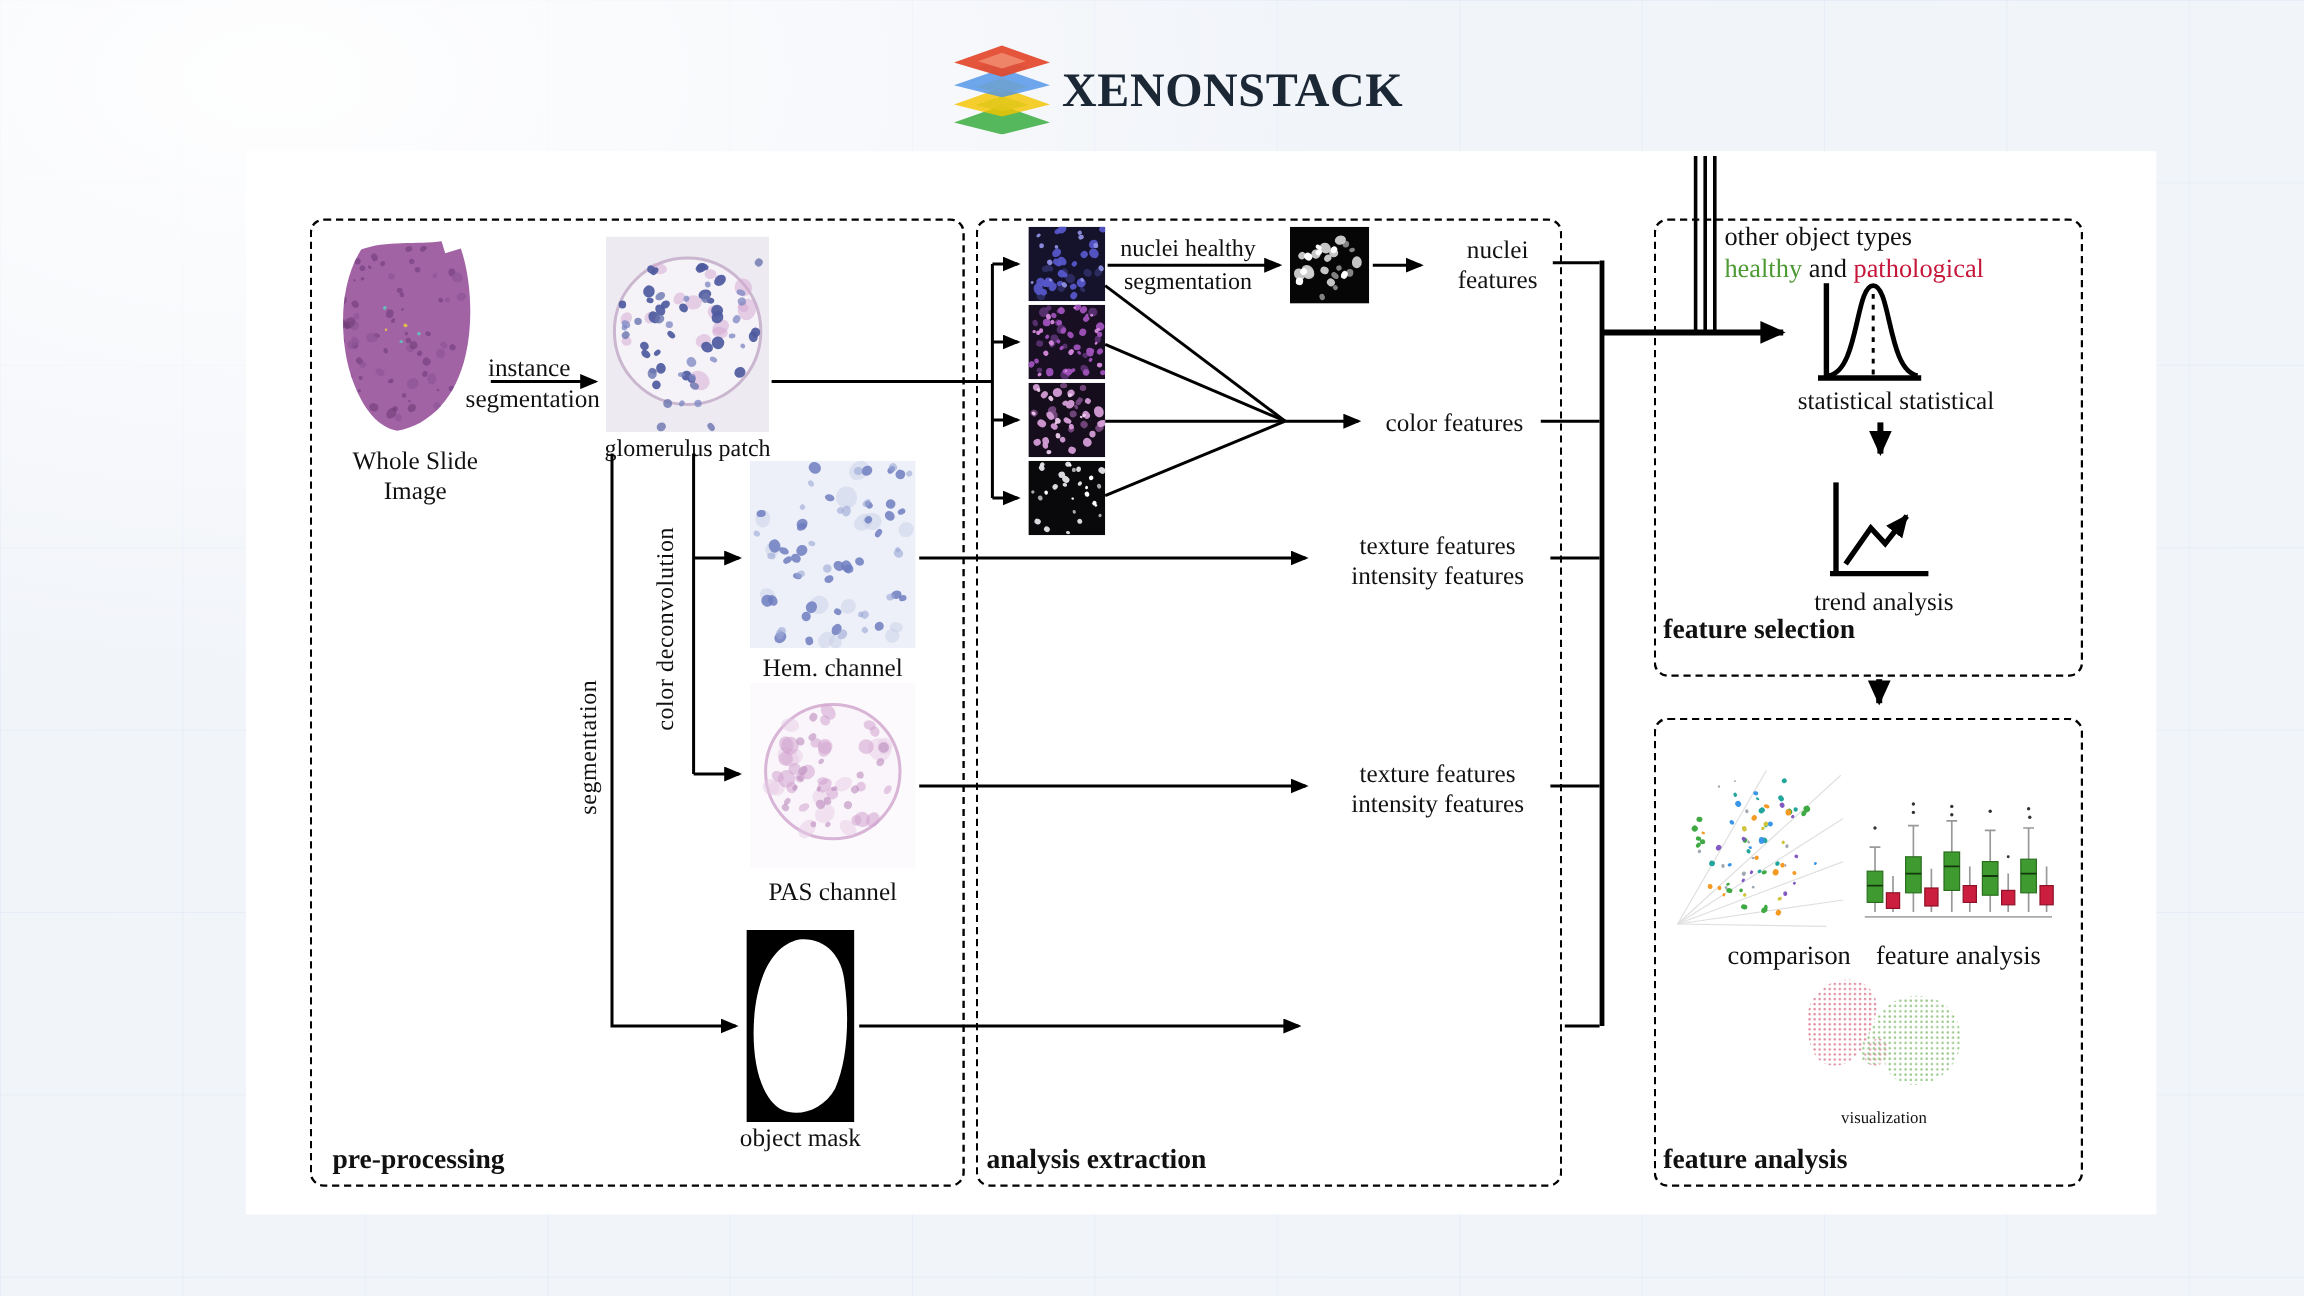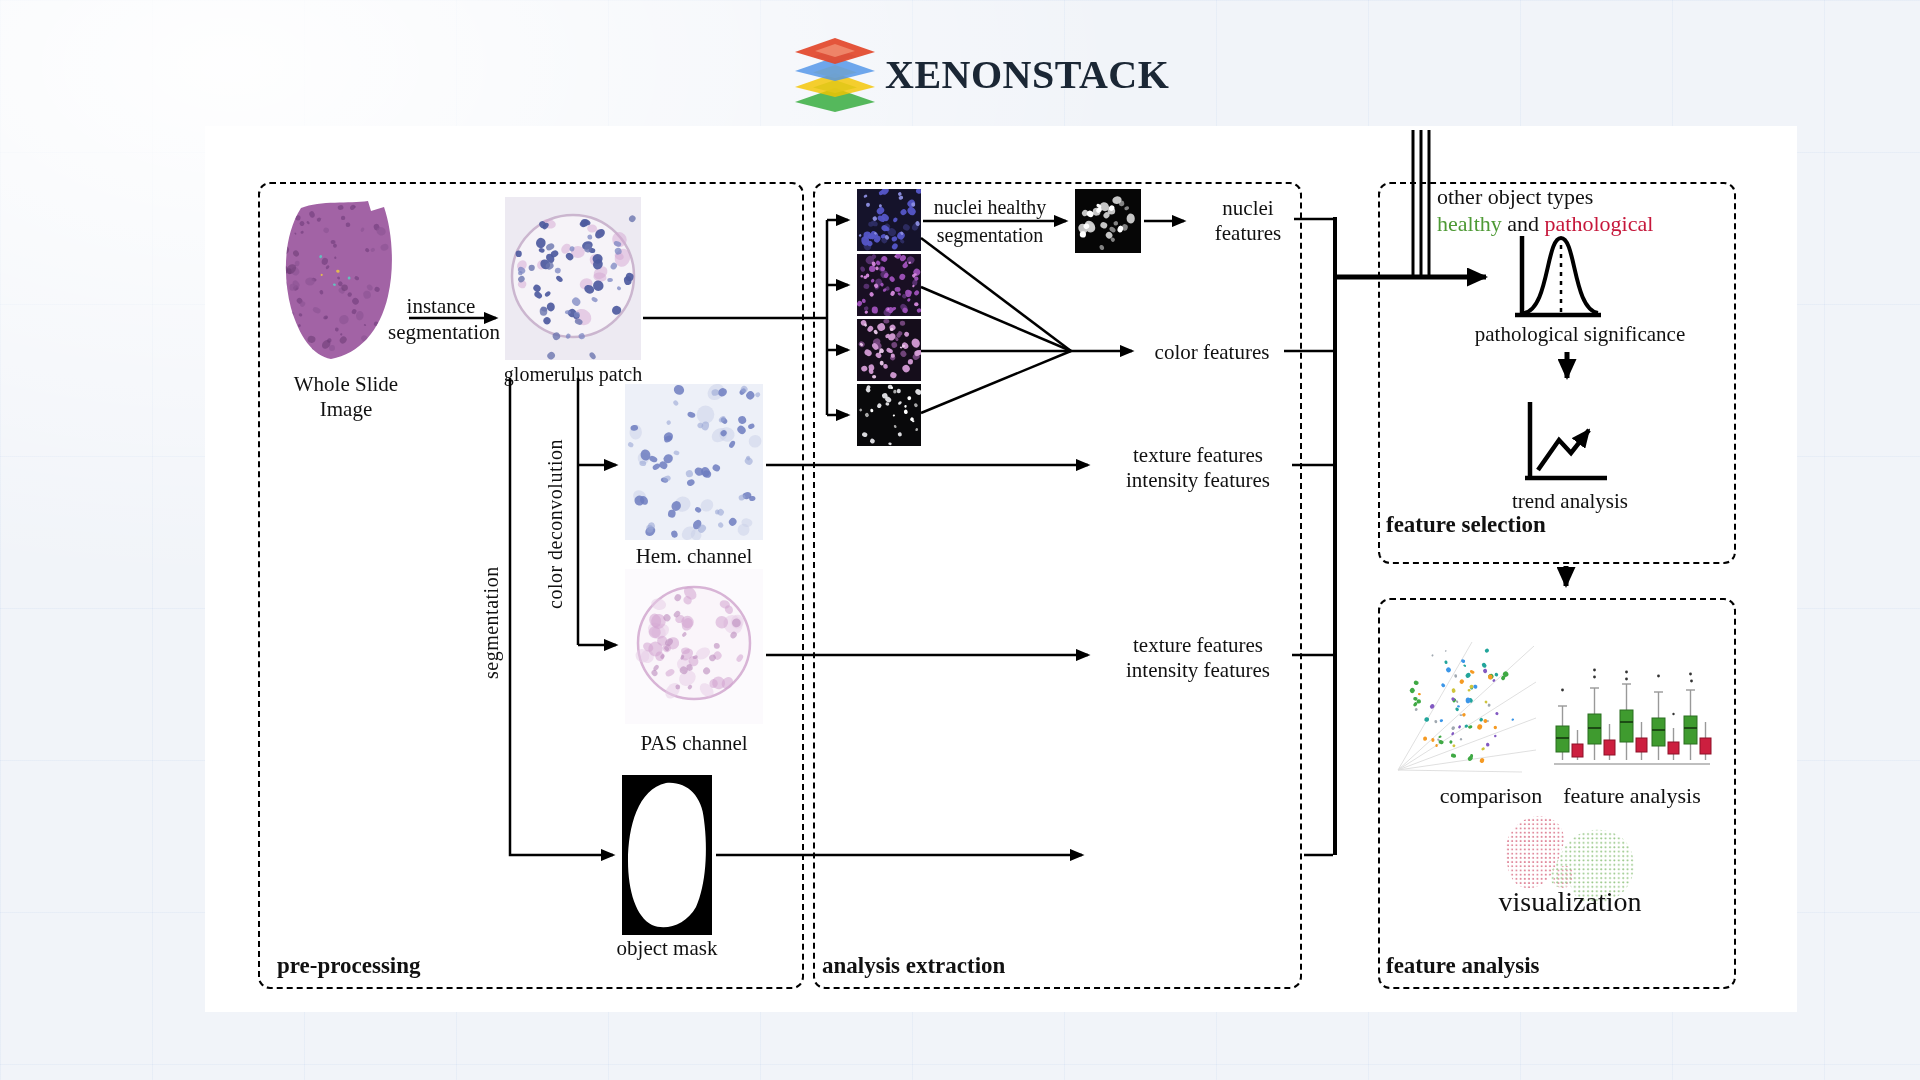--- a/index.html
+++ b/index.html
@@ -830,22 +830,22 @@
     <div>intensity features</div>
   </div>
   <div class="lbl" style="left:1106px;top:633px;width:184px">
     <div>texture features</div>
     <div>intensity features</div>
   </div>
   <div class="sec" style="left:822px;top:953px">analysis extraction</div>
 
   <div class="tline" style="left:1437px;top:183px">other object types</div>
   <div class="tline" style="left:1437px;top:210px"><span class="green">healthy</span><span> and </span><span class="red">pathological</span></div>
-  <div class="lbl" style="left:1460px;top:322px;width:240px">pathological significance</div>
+  <div class="lbl" style="left:1460px;top:322px;width:240px">statistical statistical</div>
   <div class="lbl" style="left:1486px;top:489px;width:168px">trend analysis</div>
   <div class="sec" style="left:1386px;top:512px">feature selection</div>
 
   <div class="lbl" style="left:1424px;top:783px;width:134px;font-size:22px">comparison</div>
   <div class="lbl" style="left:1543px;top:783px;width:178px;font-size:22px">feature analysis</div>
-  <div class="lbl" style="left:1494px;top:889px;width:152px;font-size:28px">visualization</div>
+  <div class="lbl" style="left:1494px;top:920px;width:152px;font-size:14px">visualization</div>
   <div class="sec" style="left:1386px;top:953px">feature analysis</div>
 
 </div>
 
 </body></html>

